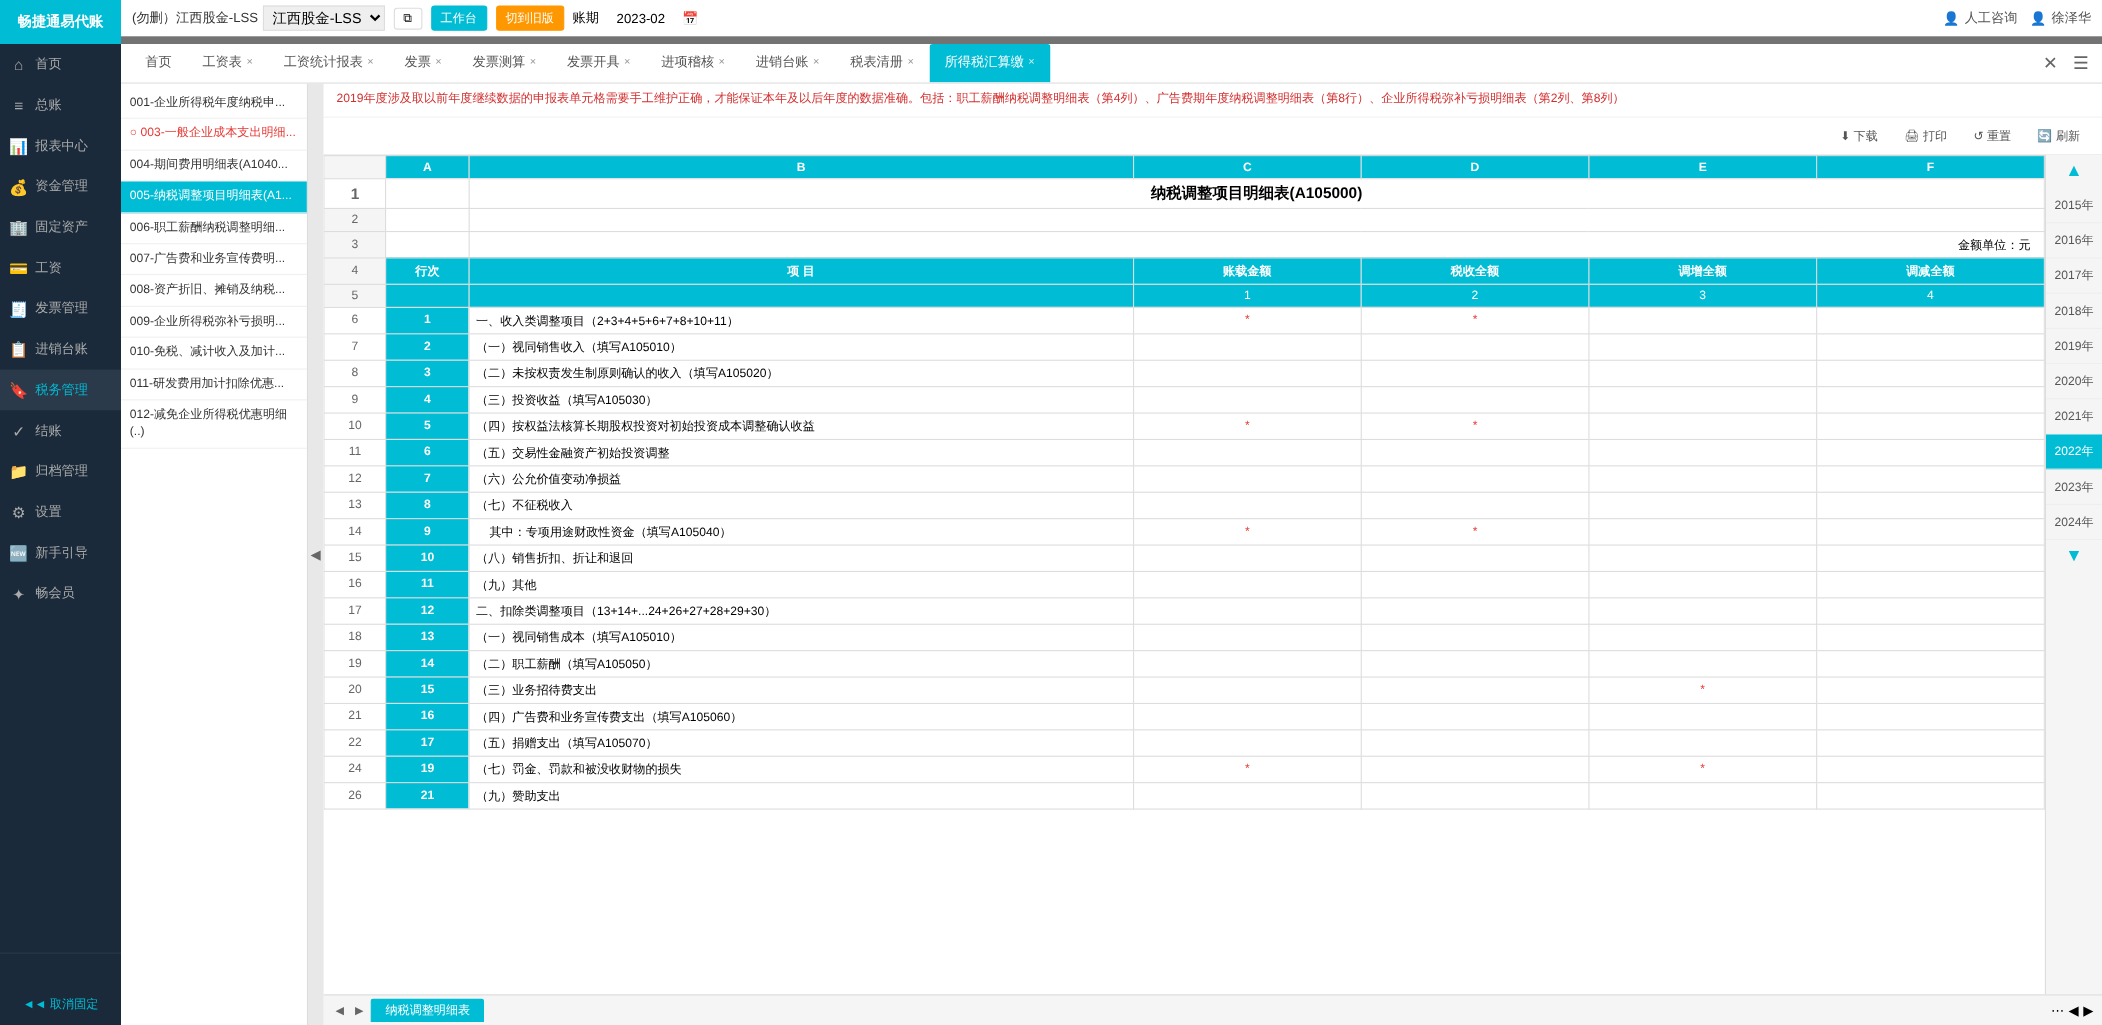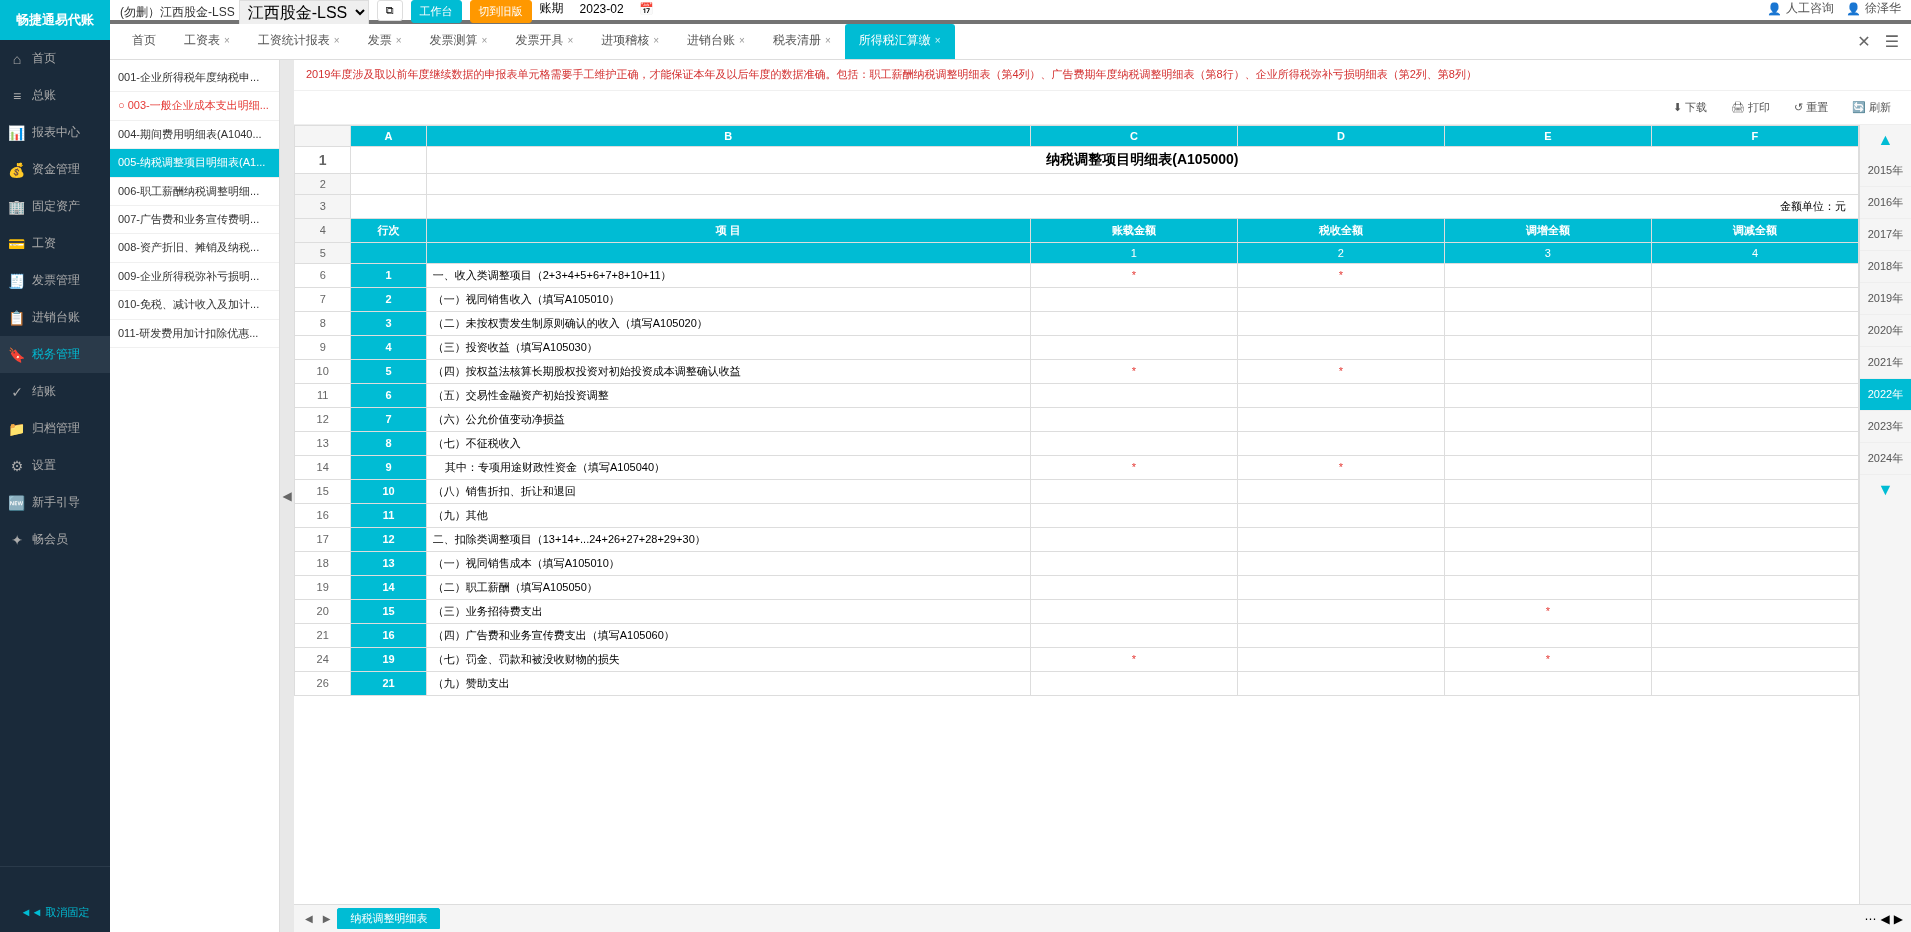--- a/index.html
+++ b/index.html
@@ -12,23 +12,23 @@
     .sidebar-item { display: flex; align-items: center; padding: 10px 8px; cursor: pointer; font-size: 12px; color: #aaa; gap: 6px; }
     .sidebar-item.active { background: #2a3a4a; color: #00bcd4; }
     .sidebar-item-icon { font-size: 14px; width: 18px; text-align: center; }
     .sidebar-bottom { padding: 8px; border-top: 1px solid #2a3a4a; }
     .pin-btn { color: #00bcd4; font-size: 11px; cursor: pointer; text-align: center; padding: 4px; margin-top: 26px; }
 
     
     .main { flex: 1; display: flex; flex-direction: column; overflow: hidden; }
 
     
-    .topbar { background: #fff; height: 24px; display: flex; align-items: flex-start; padding: 0 10px; border-bottom: 4px solid #737373; gap: 8px; flex-shrink: 0; }
+    .topbar { background: #fff; height: 40px; display: flex; align-items: center; padding: 0 10px; border-bottom: 7px solid #737373; gap: 8px; flex-shrink: 0; }
     .topbar-company { display: flex; align-items: center; gap: 4px; font-size: 12px; color: #333; }
-    .topbar-company select { border: 1px solid #ddd; padding: 2px 4px; font-size: 16px; max-width: 150px; }
+    .topbar-company select { border: 1px solid #ddd; padding: 2px 4px; font-size: 13px; max-width: 150px; }
     .topbar-btn { background: #fff; border: 1px solid #ddd; padding: 3px 8px; border-radius: 3px; cursor: pointer; font-size: 11px; }
     .topbar-btn.primary { background: #00bcd4; color: white; border-color: #00bcd4; }
     .topbar-btn.orange { background: #ff9800; color: white; border-color: #ff9800; }
     .topbar-period { display: flex; align-items: center; gap: 16px; font-size: 12px; }
     .topbar-right { margin-left: auto; display: flex; align-items: center; gap: 12px; font-size: 12px; color: #555; }
     .topbar-user { display: flex; align-items: center; gap: 4px; cursor: pointer; }
 
     
     .tabs { background: #fff; border-bottom: 1px solid #ddd; display: flex; align-items: center; padding: 0 8px; flex-shrink: 0; overflow-x: auto; }
     .tab { padding: 8px 14px; font-size: 12px; cursor: pointer; color: #555; white-space: nowrap; border-bottom: 2px solid transparent; display: flex; align-items: center; gap: 4px; }
@@ -238,20 +238,21 @@
         <div class="left-item">001-企业所得税年度纳税申...</div>
         <div class="left-item error">003-一般企业成本支出明细...</div>
         <div class="left-item">004-期间费用明细表(A1040...</div>
         <div class="left-item active">005-纳税调整项目明细表(A1...</div>
         <div class="left-item">006-职工薪酬纳税调整明细...</div>
         <div class="left-item">007-广告费和业务宣传费明...</div>
         <div class="left-item">008-资产折旧、摊销及纳税...</div>
         <div class="left-item">009-企业所得税弥补亏损明...</div>
         <div class="left-item">010-免税、减计收入及加计...</div>
         <div class="left-item">011-研发费用加计扣除优惠...</div>
+        <div class="left-item">012-减免企业所得税优惠明细(..)</div>
       </div>
     </div>
     <div class="left-panel-toggle">◀</div>
 
     <div class="right-panel">
 
       <div class="notice">
         <span>2019年度涉及取以前年度继续数据的申报表单元格需要手工维护正确，才能保证本年及以后年度的数据准确。包括：职工薪酬纳税调整明细表（第4列）、广告费期年度纳税调整明细表（第8行）、企业所得税弥补亏损明细表（第2列、第8列）</span>
       </div>
 
@@ -475,20 +476,29 @@
               <tr class="data-row">
                 <td class="row-num">21</td>
                 <td class="col-a">16</td>
                 <td>（四）广告费和业务宣传费支出（填写A105060）</td>
                 <td></td>
                 <td></td>
                 <td></td>
                 <td></td>
               </tr>
               <tr class="data-row">
+                <td class="row-num">22</td>
+                <td class="col-a">17</td>
+                <td>（五）捐赠支出（填写A105070）</td>
+                <td></td>
+                <td></td>
+                <td></td>
+                <td></td>
+              </tr>
+              <tr class="data-row">
                 <td class="row-num">24</td>
                 <td class="col-a">19</td>
                 <td>（七）罚金、罚款和被没收财物的损失</td>
                 <td class="asterisk">*</td>
                 <td></td>
                 <td class="asterisk">*</td>
                 <td></td>
               </tr>
               <tr class="data-row">
                 <td class="row-num">26</td>

